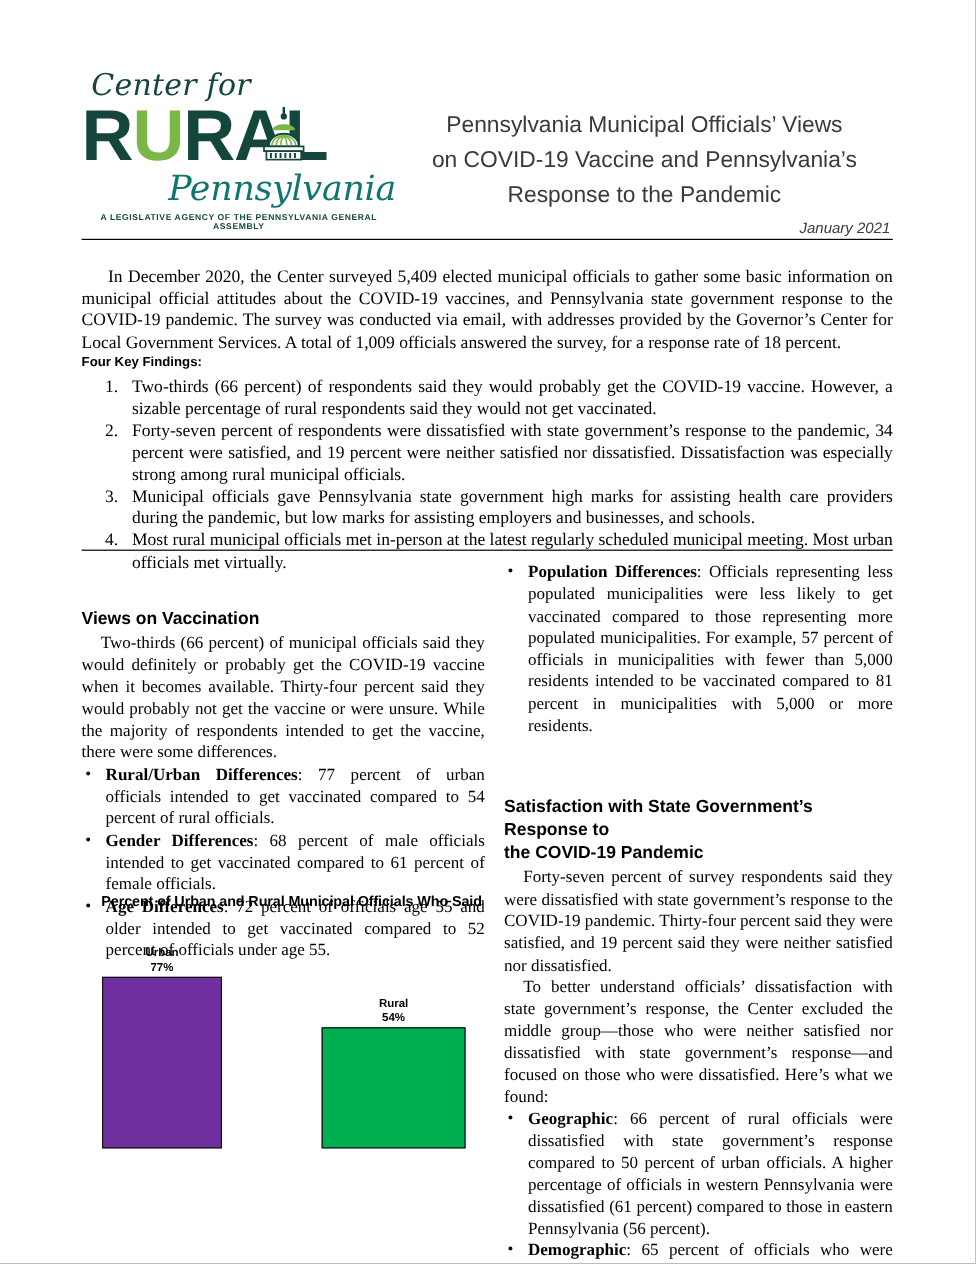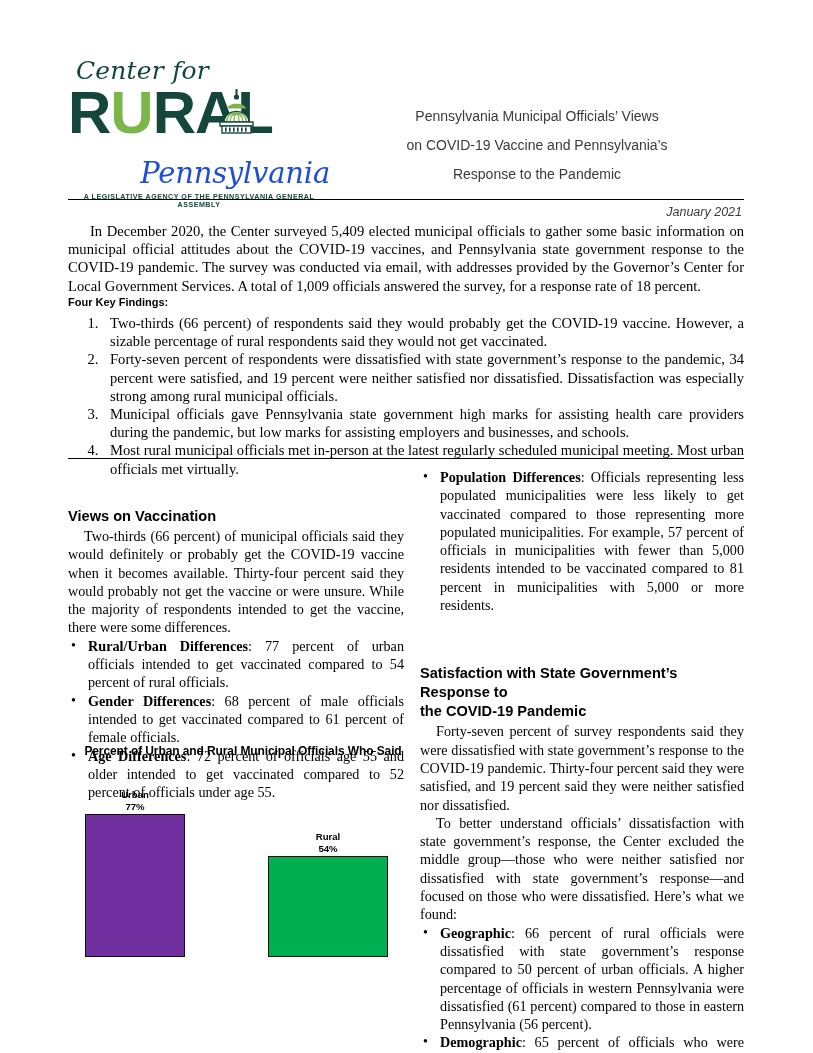--- a/index.html
+++ b/index.html
@@ -63,56 +63,55 @@
     position: absolute;
     left: 146px;
     top: 4px;
     width: 48px;
     height: 52px;
   }
   .logo-penn {
     font-family: "DejaVu Serif", serif;
     font-style: italic;
     font-size: 29px;
-    color: #1d4ed8;
+    color: #0f766e;
     text-align: right;
     line-height: 1.05;
-    margin-top: 17px;
+    margin-top: 1px;
     letter-spacing: -.2px;
   }
   .logo-tagline {
     font-family: "Liberation Sans", sans-serif;
     font-weight: bold;
     font-size: 7.1px;
     letter-spacing: .52px;
     color: #14463c;
     margin-top: 5px;
     text-align: center;
   }
 
   .title-block {
     flex: 1 1 auto;
     padding-top: 32px;
     text-align: center;
   }
   .doc-title {
     font-family: "Liberation Sans", sans-serif;
-    font-size: 14px;
+    font-size: 19px;
     line-height: 29px;
     color: #3a3a3a;
     font-weight: normal;
-    margin-top: 12px;
   }
   .doc-date {
     font-family: "Liberation Sans", sans-serif;
     font-style: italic;
     font-size: 12.5px;
     color: #3a3a3a;
     text-align: right;
-    margin-top: 16px;
+    margin-top: 6px;
     padding-right: 2px;
   }
 
   .rule {
     position: absolute;
     left: 68px;
     width: 676px;
     border-top: 1.4px solid #000;
     height: 0;
   }

